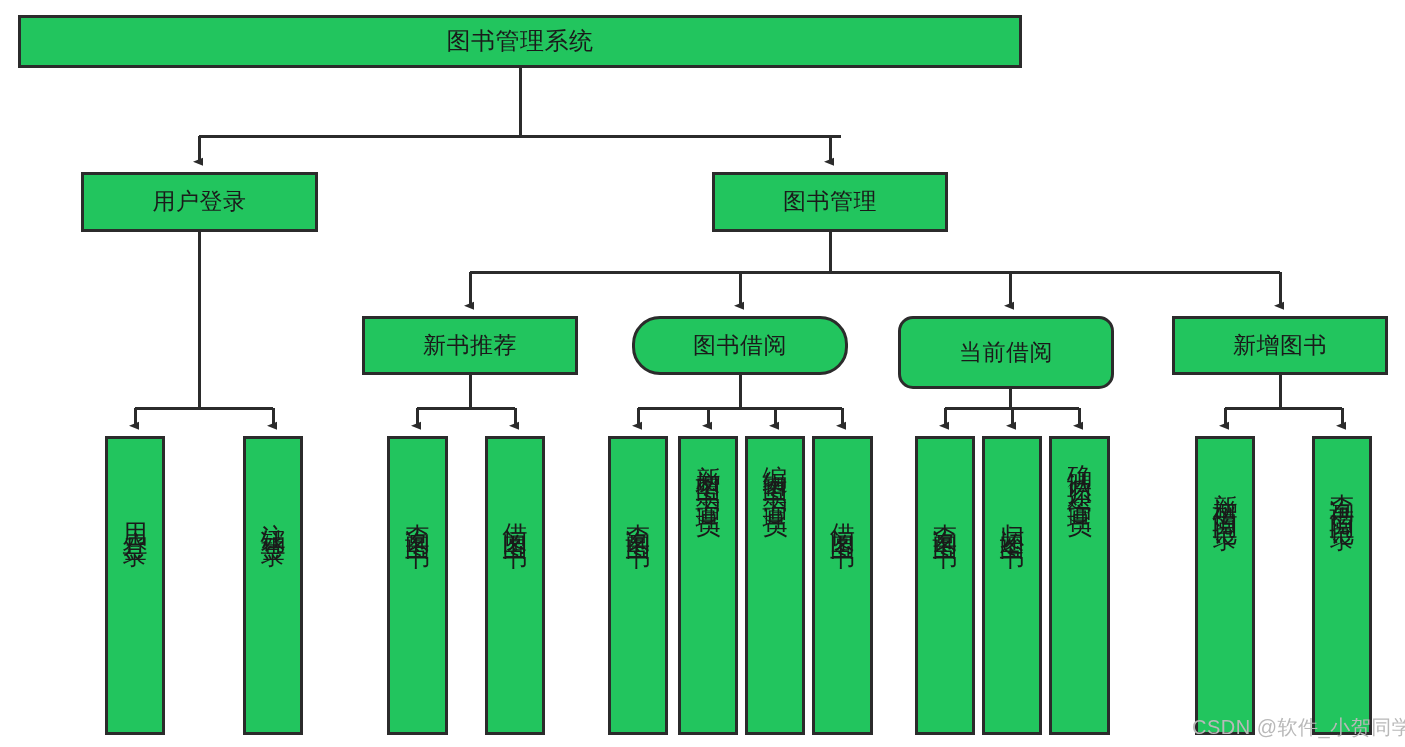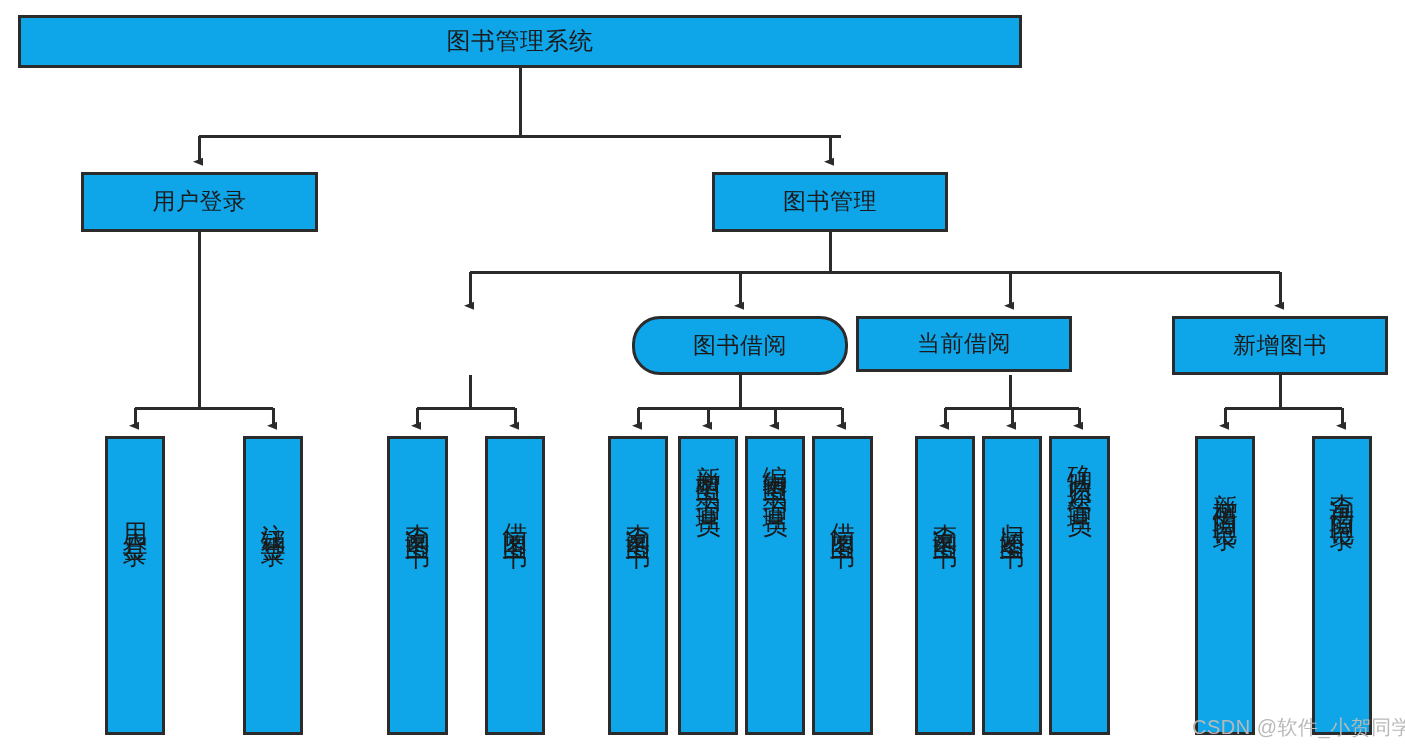--- a/index.html
+++ b/index.html
@@ -19,21 +19,21 @@
     position: absolute;
     left: 0;
     top: 0;
     width: 1405px;
     height: 747px;
   }
   .node {
     position: absolute;
     box-sizing: border-box;
     border: 3px solid #2b2b2b;
-    background: #0ea5e9;
+    background: #22c55e;
     display: flex;
     align-items: center;
     justify-content: center;
     color: #1a1a1a;
   }
   .node .label {
     display: block;
     line-height: 1.18;
     white-space: nowrap;
   }
@@ -124,24 +124,27 @@
     <span class="label">图书管理系统</span>
   </div>
 
   <div class="node horiz" style="left:81px; top:172px; width:237px; height:60px;">
     <span class="label">用户登录</span>
   </div>
   <div class="node horiz" style="left:712px; top:172px; width:236px; height:60px;font-family:Liberation Serif, serif;">
     <span class="label">图书管理</span>
   </div>
 
+  <div class="node horiz" style="left:362px; top:316px; width:216px; height:59px;">
+    <span class="label">新书推荐</span>
+  </div>
   <div class="node horiz" style="left:632px; top:316px; width:216px; height:59px;border-radius:28px;">
     <span class="label">图书借阅</span>
   </div>
-  <div class="node horiz" style="left:856px; top:316px; width:216px; height:56px;">
+  <div class="node horiz" style="left:898px; top:316px; width:216px; height:73px;border-radius:15px;">
     <span class="label">当前借阅</span>
   </div>
   <div class="node horiz" style="left:1172px; top:316px; width:216px; height:59px;">
     <span class="label">新增图书</span>
   </div>
 
   <div class="node vert" style="left:105px; top:436px; width:60px; height:299px; padding-top:64px;">
     <span class="label">用户登录</span>
   </div>
   <div class="node vert" style="left:243px; top:436px; width:60px; height:299px; padding-top:64px;">

